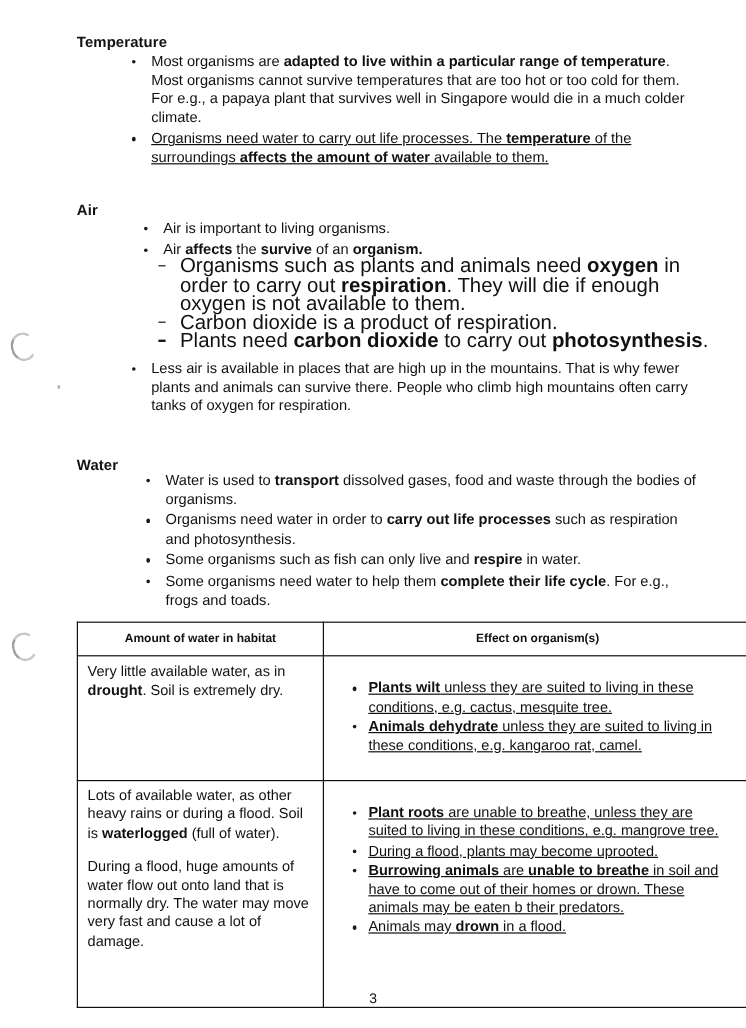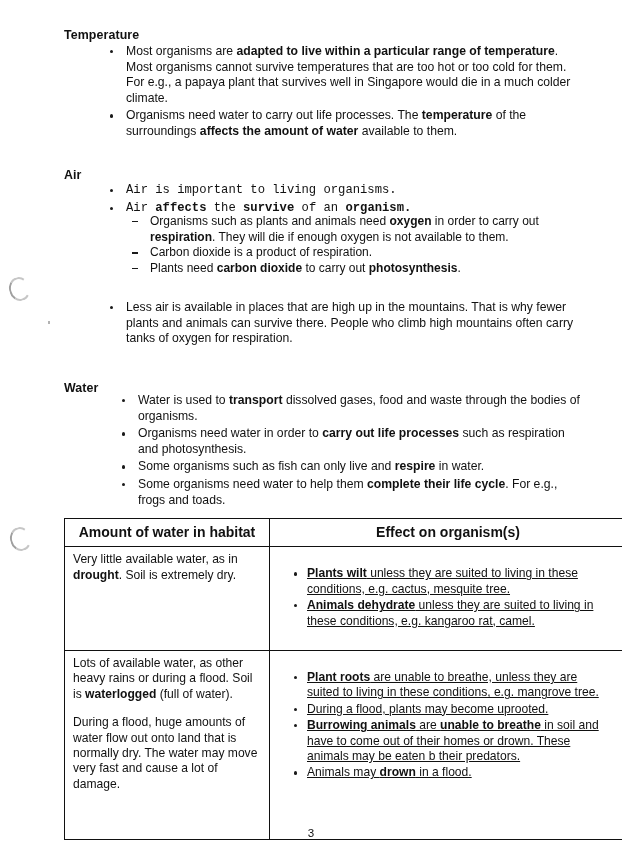--- a/index.html
+++ b/index.html
@@ -80,21 +80,21 @@
   }
 
   .dash-list {
     margin: 0;
     padding: 0;
     list-style: none;
   }
   .dash-list > li {
     position: relative;
     padding-left: 22px;
-    font-size: 12px;
+    font-size: 17px;
     line-height: 15.6px;
   }
   .dash-list > li > .dash {
     position: absolute;
     left: 4px;
     top: 7px;
     width: 6px;
     height: 1.4px;
     background: #1a1a1a;
   }
@@ -114,21 +114,21 @@
   .hab-table th, .hab-table td {
     border: 1.4px solid #111111;
     vertical-align: top;
     padding: 5px 8px 7px 8px;
     font-size: 12.1px;
     line-height: 15.4px;
   }
   .hab-table th {
     text-align: center;
     font-weight: bold;
-    font-size: 14px;
+    font-size: 10px;
     padding-top: 6px;
     padding-bottom: 6px;
   }
   .col-left  { width: 188px; }
   .col-right { width: 340px; }
 
   .cell-bullets {
     margin: 14px;
     padding: 0;
     list-style: none;
@@ -171,29 +171,29 @@
   <div class="punch punch-2"></div>
   <div class="speck speck-1"></div>
 
   <div class="sec-head" style="left:64px; top:28px;">Temperature</div>
 
   <ul class="bullet-list" style="left:104px; top:44px; width:470px;">
     <li>
       <span class="dot"></span>
       <span>Most organisms are <b>adapted to live within a particular range of temperature</b>. Most organisms cannot survive temperatures that are too hot or too cold for them. For e.g., a papaya plant that survives well in Singapore would die in a much colder climate.</span>
     </li>
-    <li style="margin-top:0;">
+    <li style="margin-top:0;text-decoration:underline;">
       <span class="dot"></span>
       <span>Organisms need water to carry out life processes. The <b>temperature</b> of the surroundings <b>affects the amount of water</b> available to them.</span>
     </li>
   </ul>
 
   <div class="sec-head" style="left:64px; top:168px;">Air</div>
 
-  <ul class="bullet-list" style="left:104px; top:183px; width:480px;font-family:Liberation Mono, monospace;">
+  <ul class="bullet-list" style="left:114px; top:183px; width:480px;">
     <li>
       <span class="dot"></span>
       <span>Air is important to living organisms.</span>
     </li>
     <li>
       <span class="dot"></span>
       <span>Air <b>affects</b> the <b>survive</b> of an <b>organism.</b></span>
     </li>
   </ul>
 

